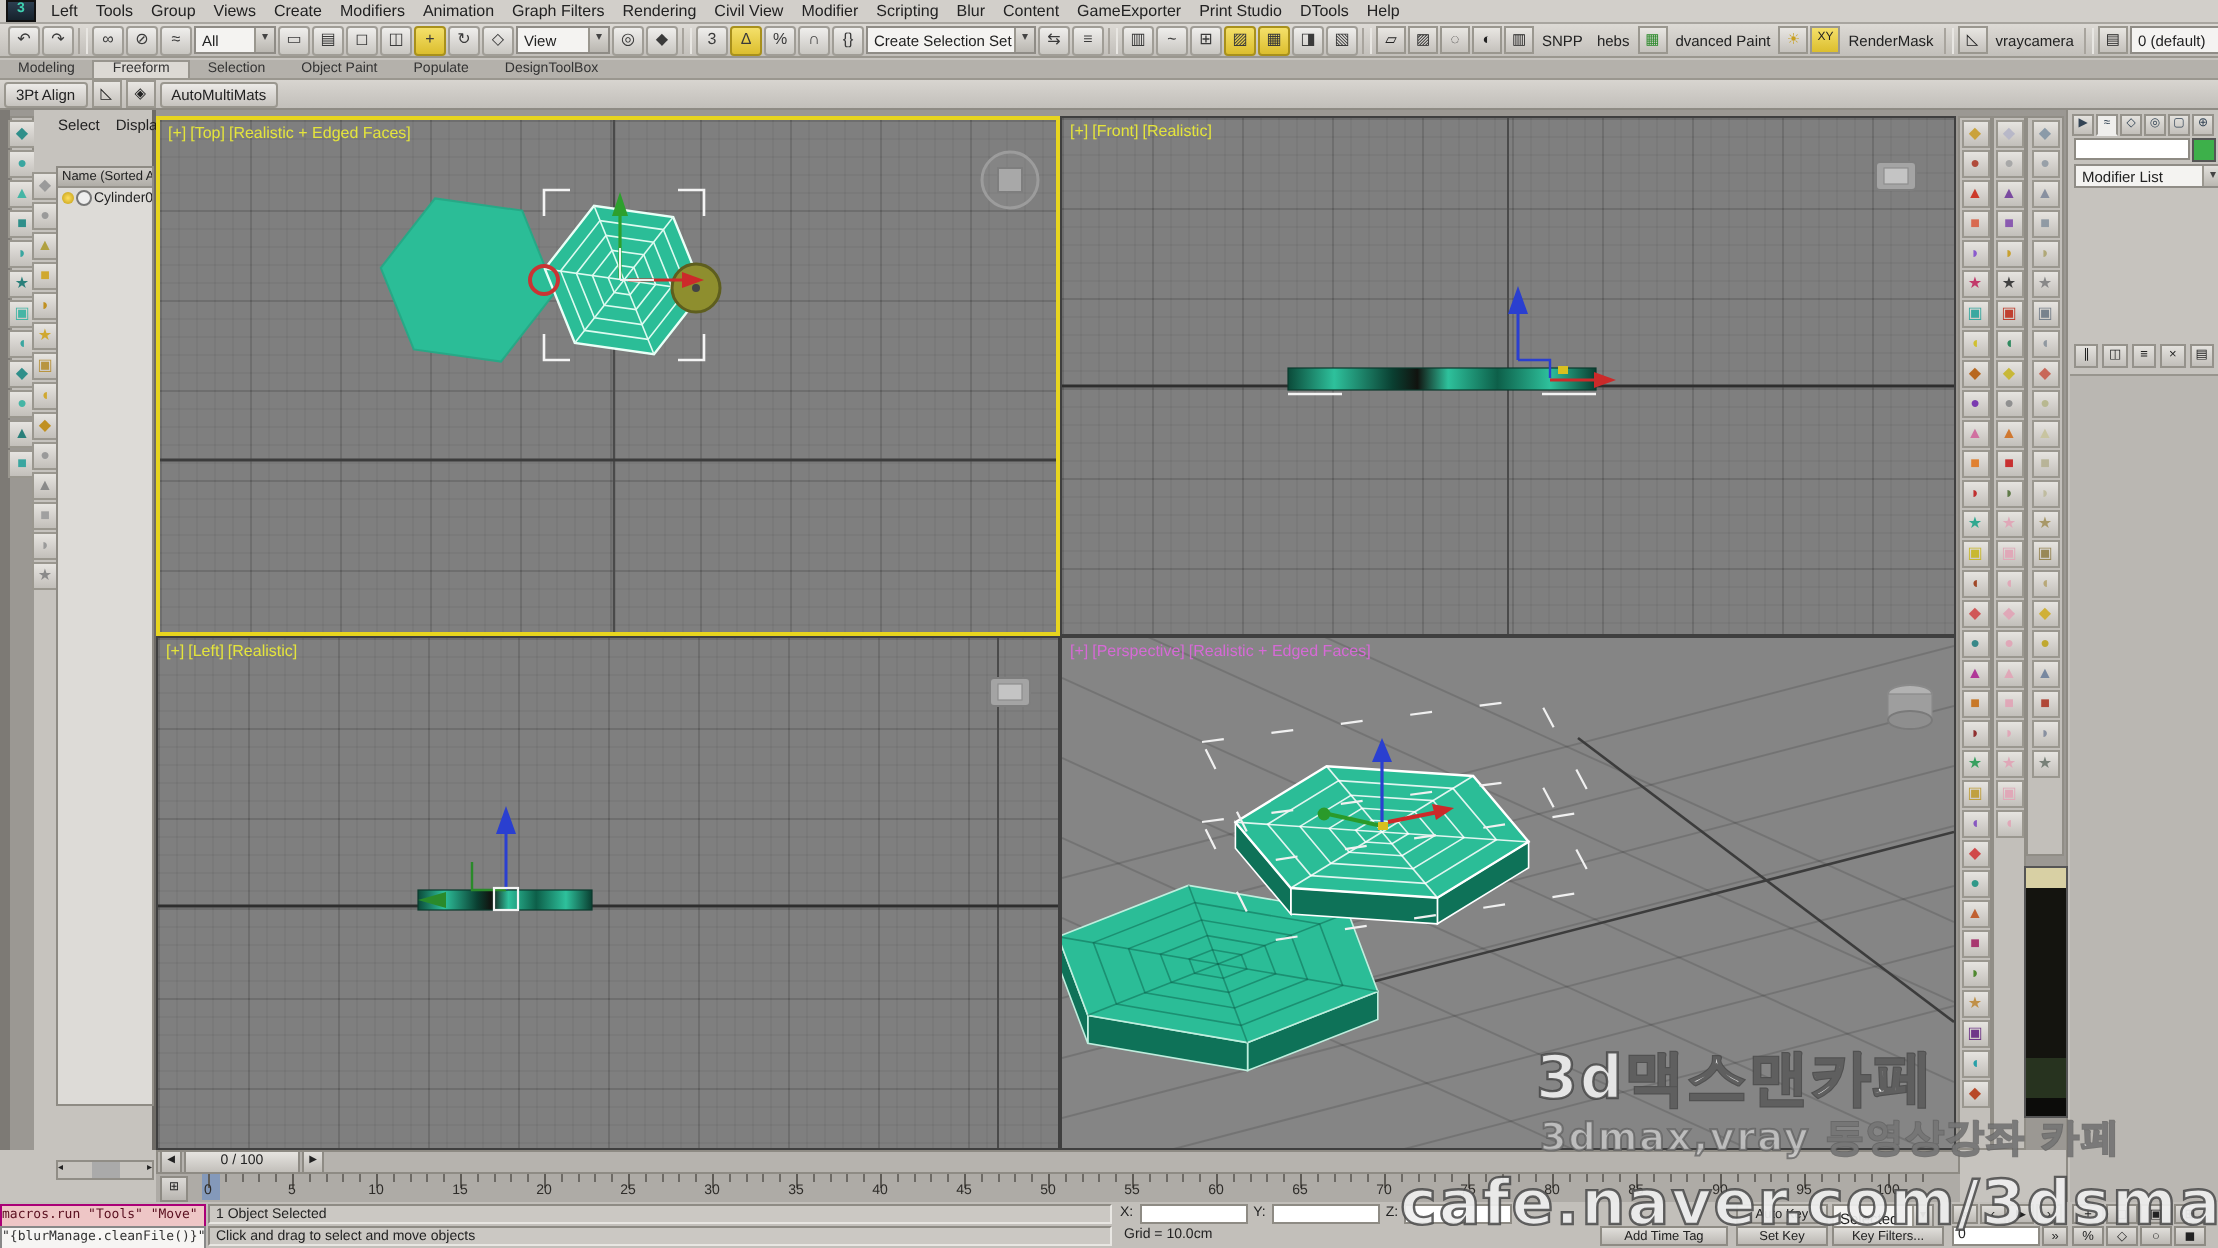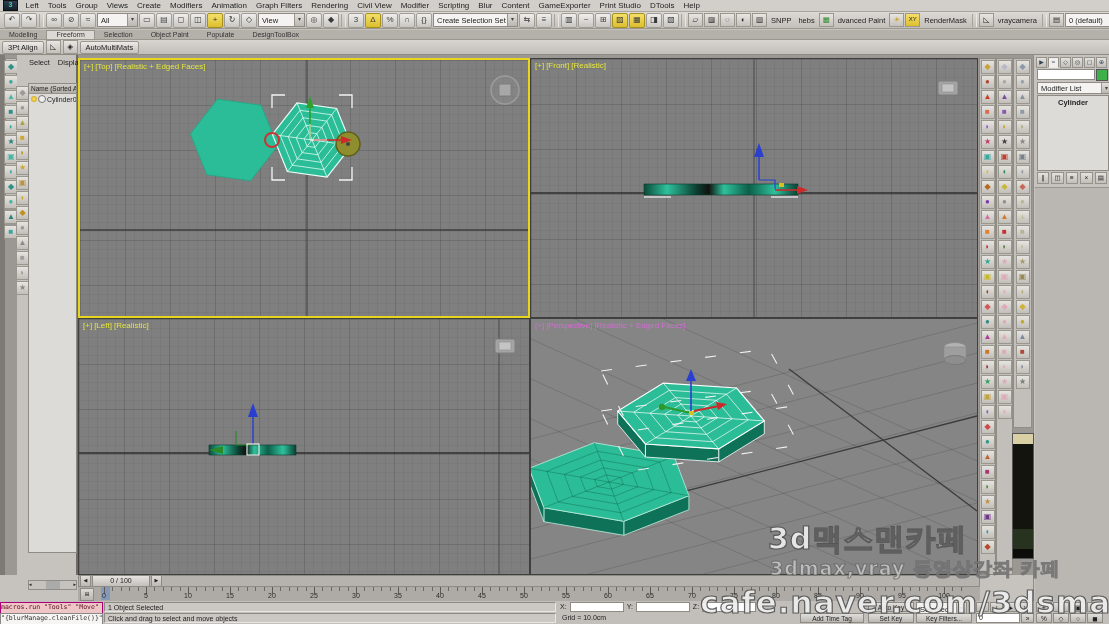--- a/index.html
+++ b/index.html
@@ -547,23 +547,20 @@
         <span class="cptab">◎</span>
         <span class="cptab">▢</span>
         <span class="cptab">⊕</span>
       </div>
     <div id="cp-name"></div>
     <div id="cp-swatch" style="background: rgb(61, 176, 74);"></div>
     <div id="cp-modlist" class="dd">
       <span>Modifier List</span>
         <b>▾</b>
     </div>
-    <div id="cp-stack">
-      <div class="stack-row">Cylinder</div>
-    </div>
     <div id="cp-btns">
         <span class="cpbtn">∥</span>
         <span class="cpbtn">◫</span>
         <span class="cpbtn">≡</span>
         <span class="cpbtn">×</span>
         <span class="cpbtn">▤</span>
       </div>
     <div id="cp-rollout"></div>
   </div>
 

